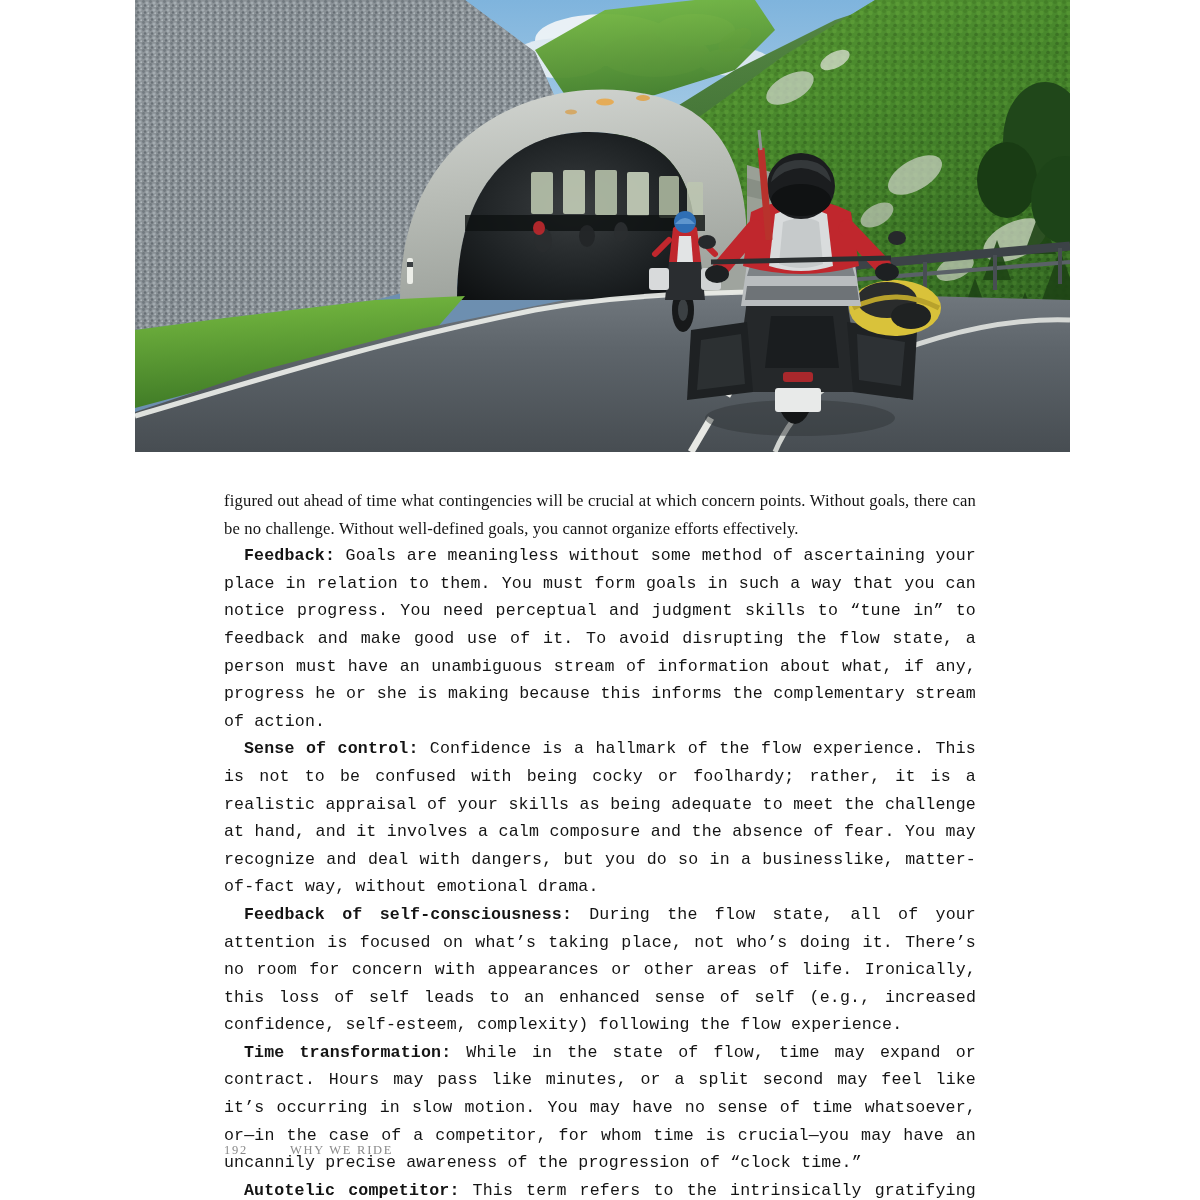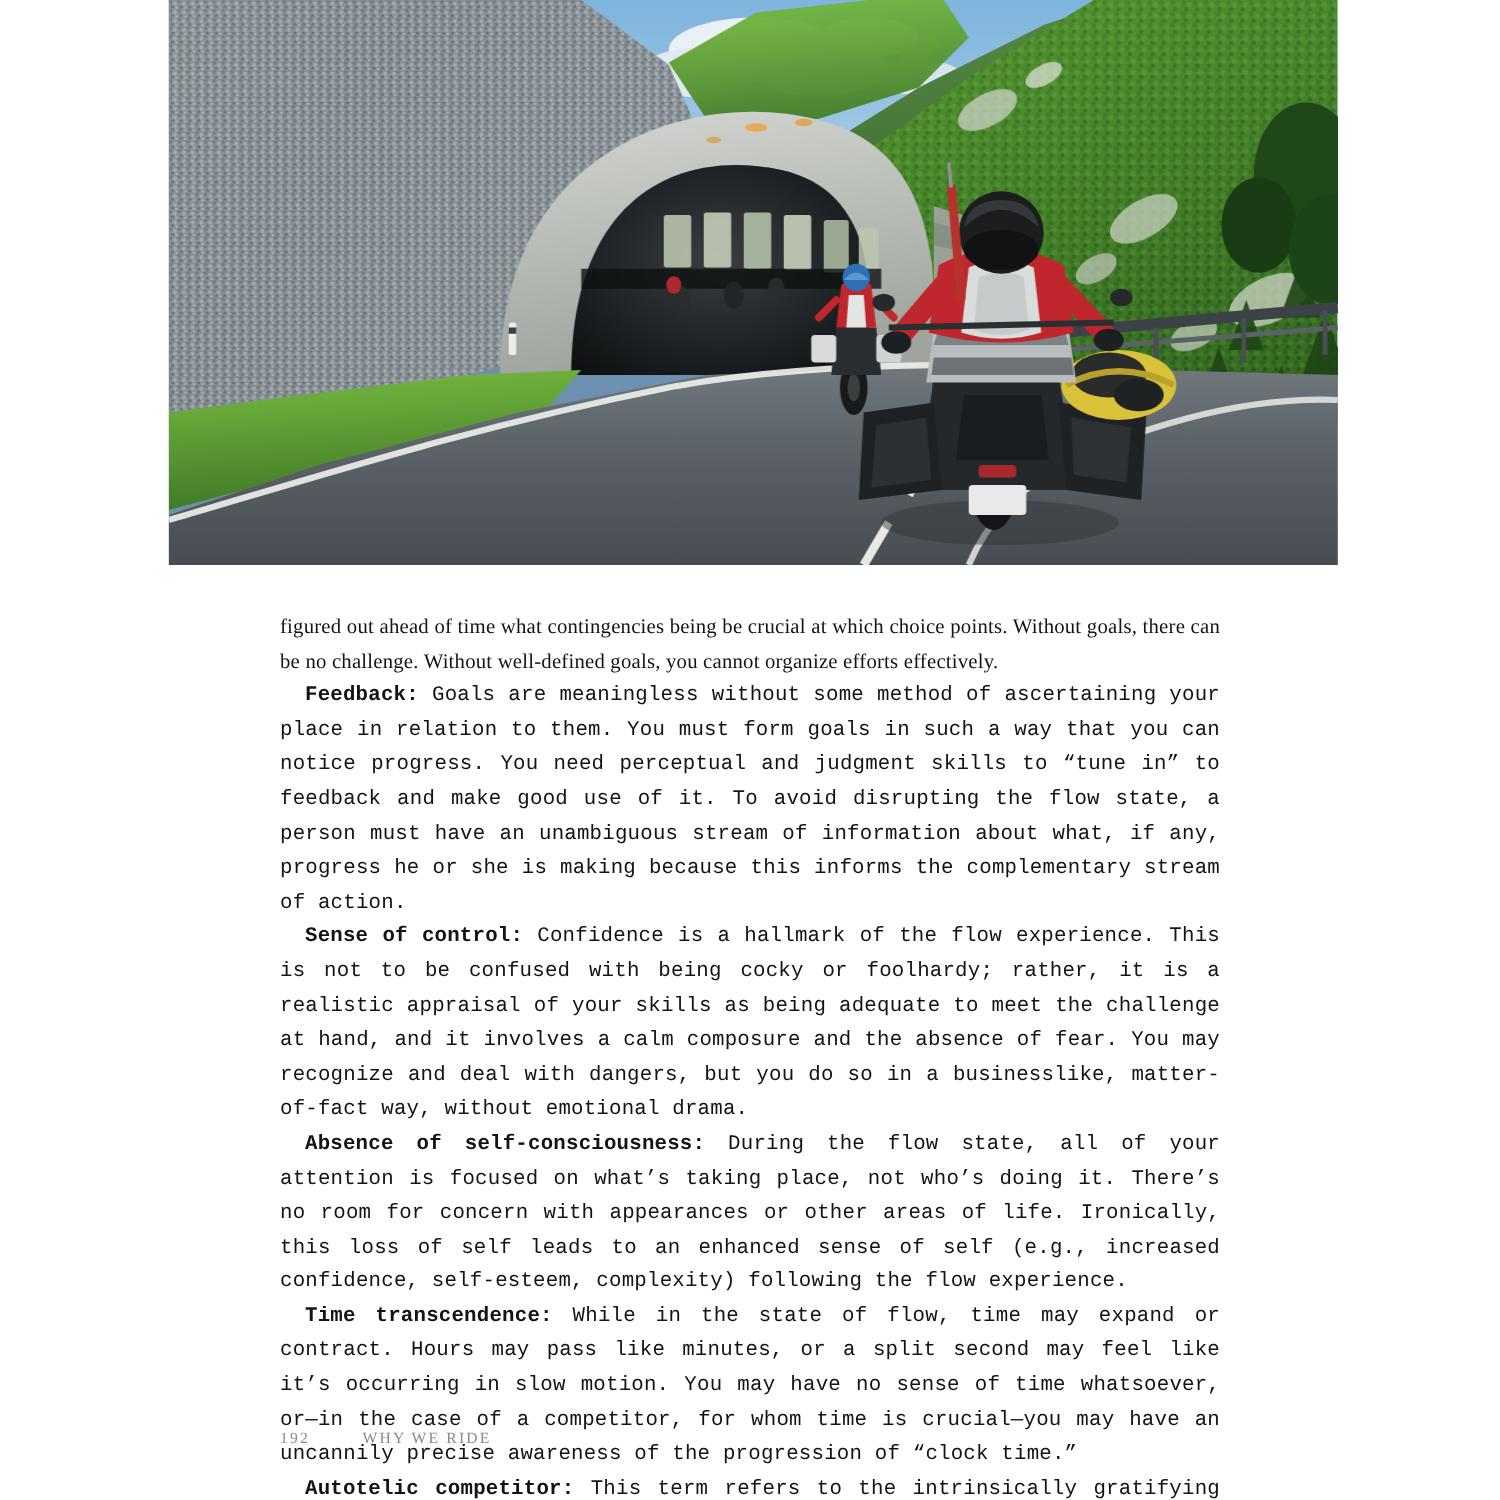--- a/index.html
+++ b/index.html
@@ -302,37 +302,37 @@
       <path d="M626 150 L624 130" stroke="#8e9397" stroke-width="3" fill="none"></path>
     </g>
 
     <rect x="0" y="0" width="935" height="452" fill="none"></rect>
   </svg>
 </div>
 
 <div class="text-col">
 
   <p class="para">
-    <span class="lead"></span><span>figured out ahead of time what contingencies being be crucial at which choice points. Without goals, there can be no challenge. Without well-defined goals, you cannot organize efforts effectively.</span>
+    <span class="lead"></span><span>figured out ahead of time what contingencies will be crucial at which concern points. Without goals, there can be no challenge. Without well-defined goals, you cannot organize efforts effectively.</span>
   </p>
 
   <p class="para indent">
     <span class="lead">Feedback:</span><span> Goals are meaningless without some method of ascertaining your place in relation to them. You must form goals in such a way that you can notice progress. You need perceptual and judgment skills to “tune in” to feedback and make good use of it. To avoid disrupting the flow state, a person must have an unambiguous stream of information about what, if any, progress he or she is making because this informs the complementary stream of action.</span>
   </p>
 
   <p class="para indent">
     <span class="lead">Sense of control:</span><span> Confidence is a hallmark of the flow experience. This is not to be confused with being cocky or foolhardy; rather, it is a realistic appraisal of your skills as being adequate to meet the challenge at hand, and it involves a calm composure and the absence of fear. You may recognize and deal with dangers, but you do so in a businesslike, matter-of-fact way, without emotional drama.</span>
   </p>
 
   <p class="para indent">
-    <span class="lead">Absence of self-consciousness:</span><span> During the flow state, all of your attention is focused on what’s taking place, not who’s doing it. There’s no room for concern with appearances or other areas of life. Ironically, this loss of self leads to an enhanced sense of self (e.g., increased confidence, self-esteem, complexity) following the flow experience.</span>
-  </p>
-
-  <p class="para indent">
-    <span class="lead">Time transcendence:</span><span> While in the state of flow, time may expand or contract. Hours may pass like minutes, or a split second may feel like it’s occurring in slow motion. You may have no sense of time whatsoever, or—in the case of a competitor, for whom time is crucial—you may have an uncannily precise awareness of the progression of “clock time.”</span>
+    <span class="lead">Feedback of self-consciousness:</span><span> During the flow state, all of your attention is focused on what’s taking place, not who’s doing it. There’s no room for concern with appearances or other areas of life. Ironically, this loss of self leads to an enhanced sense of self (e.g., increased confidence, self-esteem, complexity) following the flow experience.</span>
+  </p>
+
+  <p class="para indent">
+    <span class="lead">Time transformation:</span><span> While in the state of flow, time may expand or contract. Hours may pass like minutes, or a split second may feel like it’s occurring in slow motion. You may have no sense of time whatsoever, or—in the case of a competitor, for whom time is crucial—you may have an uncannily precise awareness of the progression of “clock time.”</span>
   </p>
 
   <p class="para indent">
     <span class="lead">Autotelic competitor:</span><span> This term refers to the intrinsically gratifying nature of the flow experience: it is sought as its own reward. While other motivations may play a role before or after the period of flow, the transcendence of normal awareness provides a “rush” or “high” independent of other factors.</span>
   </p>
 
 </div>
 
 <div class="footer">
   <span class="folio">192</span>

